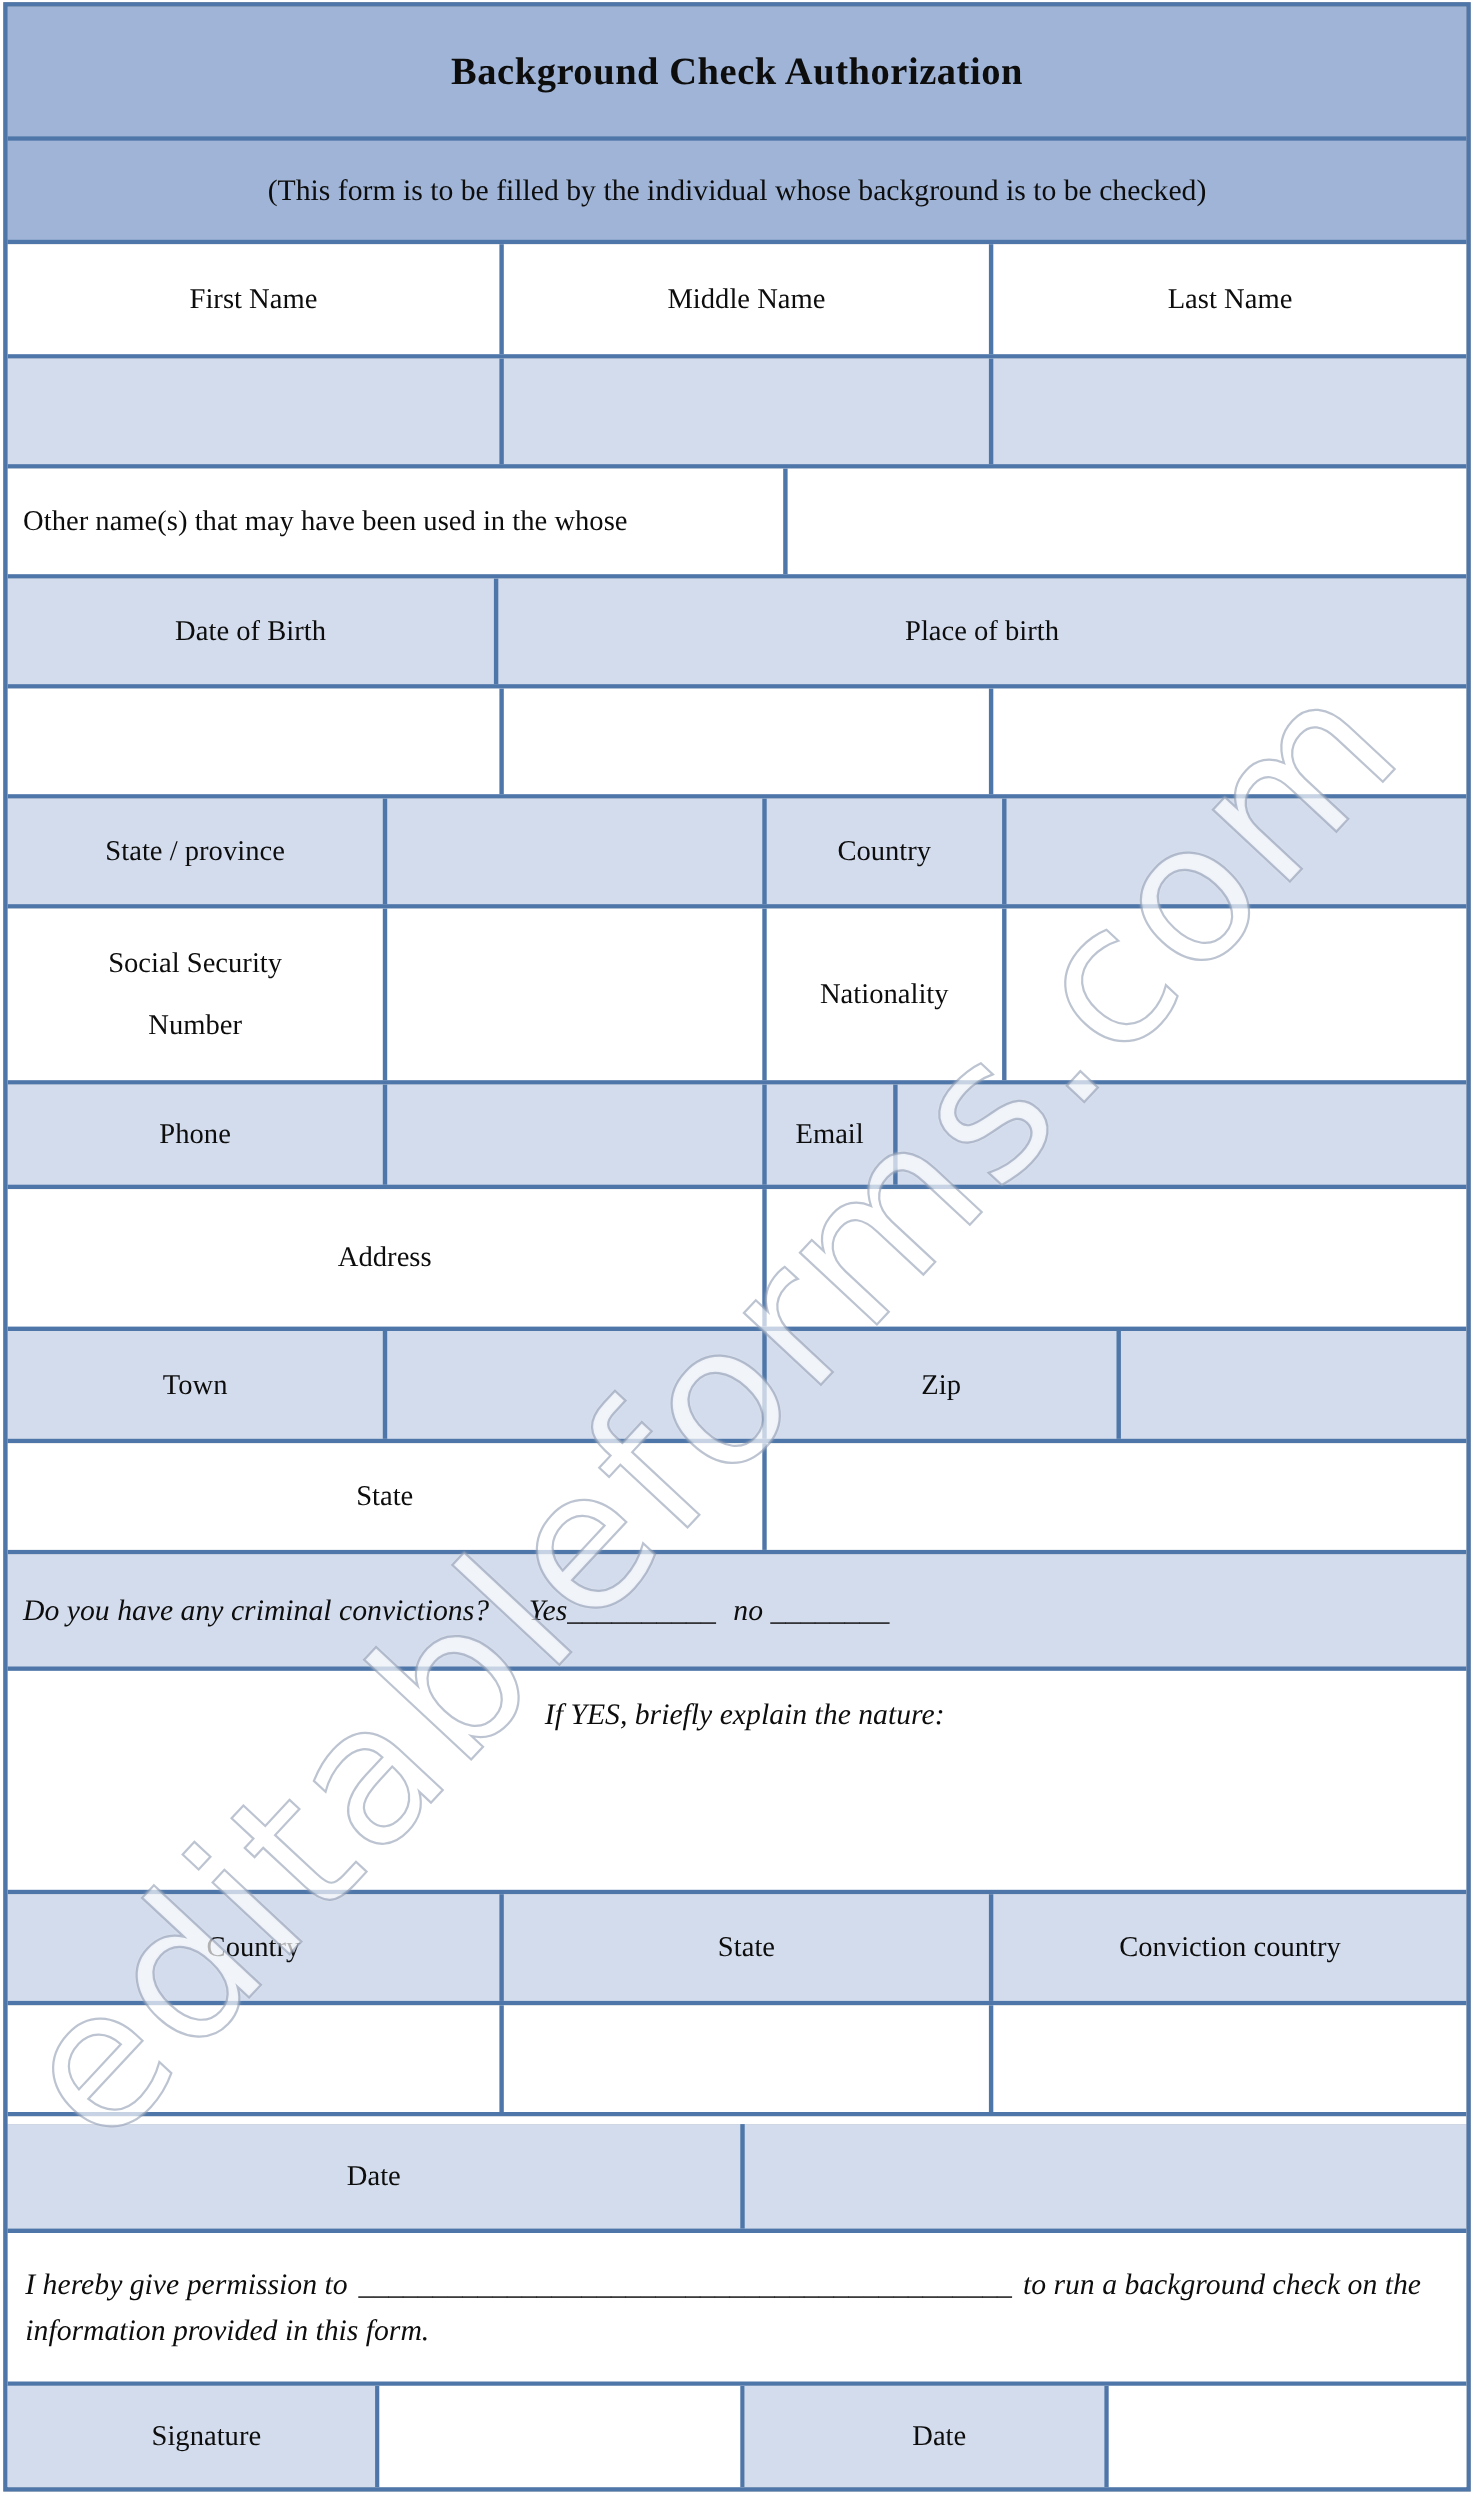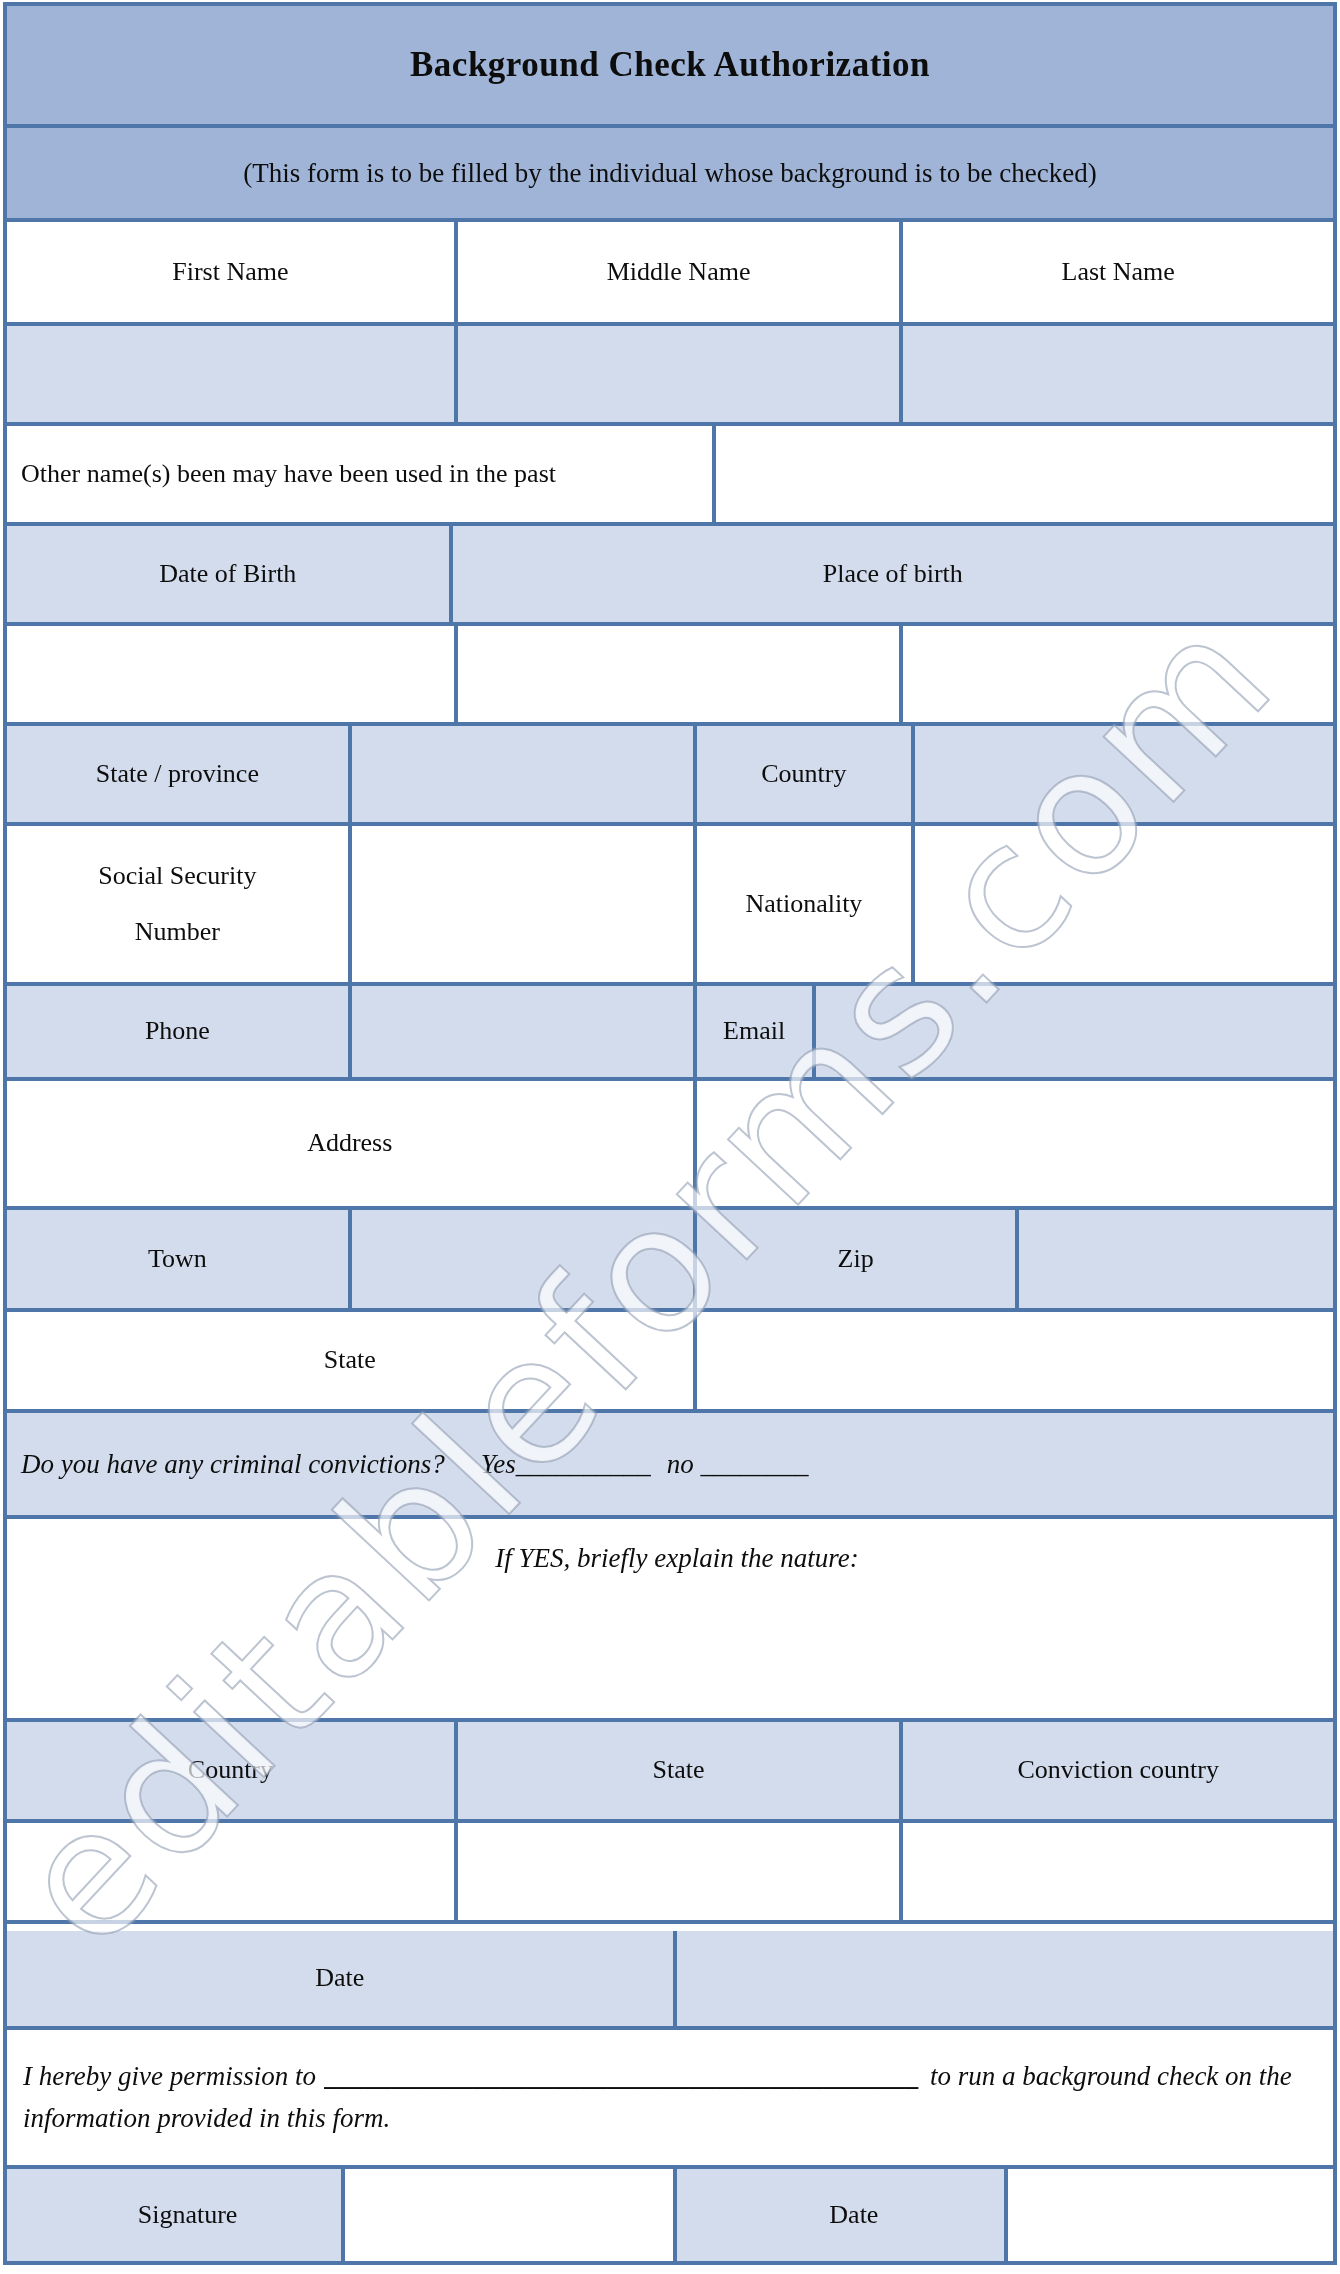--- a/index.html
+++ b/index.html
@@ -35,21 +35,21 @@
   .sub{font-size:27px;}
   .it{font-style:italic;font-size:27px;}
   .left{justify-content:flex-start;padding-left:14px;}
   .topleft{justify-content:center;align-items:flex-start;padding:24px 0 0 14px;}
   .wrap2{max-width:215px;line-height:2.15;text-align:center;}
   .gaprow{height:7px;background:#ffffff;border-bottom:none;}
   .nob{border-bottom:none;}
   .yes-part{margin-left:36px;}
   .no-part{margin-left:16px;}
   .perm{padding:0 16px;line-height:1.55;}
-  .perm .blank{margin:0 6px;font-weight:bold;}
+  .perm .blank{margin:0 6px;}
   .watermark{
     position:absolute;left:645px;top:1280px;
     transform:translate(-50%,-50%) rotate(-47deg);
     font-family:"DejaVu Sans",sans-serif;
     font-size:175px;letter-spacing:6px;white-space:nowrap;
     color:rgba(255,255,255,0.30);
     -webkit-text-stroke:2px rgba(135,148,172,0.55);
     text-shadow:0 0 3px rgba(255,255,255,0.55);
     z-index:5;pointer-events:none;
   }
@@ -92,21 +92,21 @@
   </div>
 
   <div class="r blue" style="height:96px">
     <div class="c w34"></div>
     <div class="c w336"></div>
     <div class="c"></div>
   </div>
 
   <div class="r" style="height:96px">
     <div class="c w535 left">
-      <span class="lb">Other name(s) been may have been used in the past</span>
+      <span class="lb">Other name(s) that may have been used in the whose</span>
     </div>
     <div class="c"></div>
   </div>
 
   <div class="r blue" style="height:96px">
     <div class="c w336">
       <span class="lb">Date of Birth</span>
     </div>
     <div class="c">
       <span class="lb">Place of birth</span>

